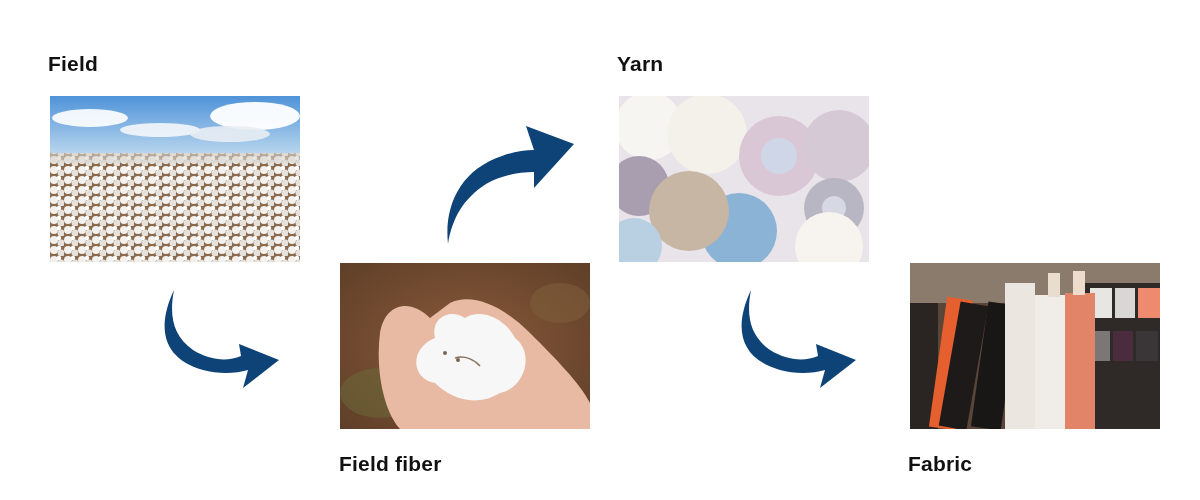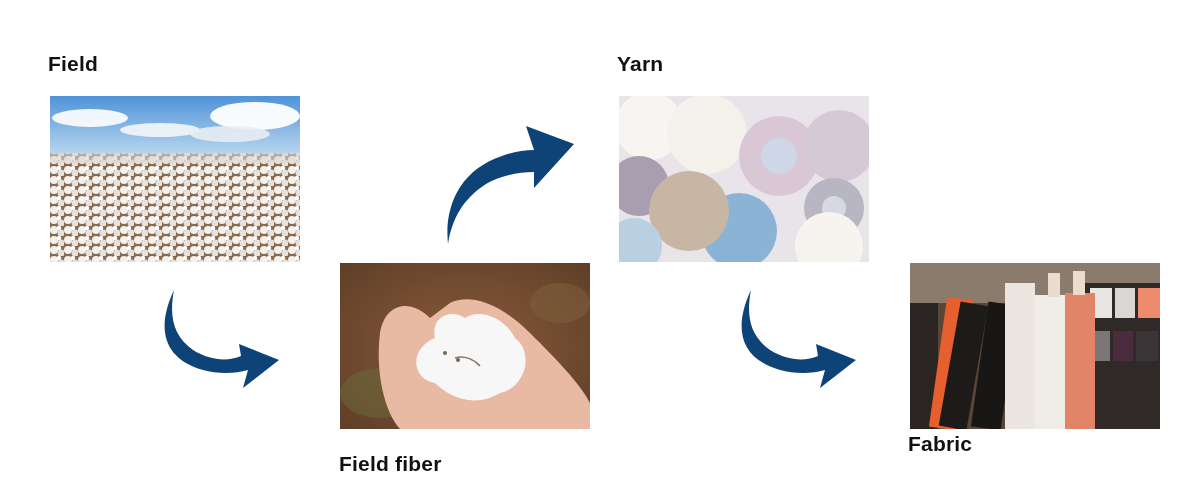--- a/index.html
+++ b/index.html
@@ -116,13 +116,13 @@
     <rect x="28" y="35" width="26" height="131" fill="#e65f2e" transform="rotate(8 41 100)"></rect>
     <rect x="40" y="40" width="28" height="126" fill="#1e1a1a" transform="rotate(10 54 100)"></rect>
     <rect x="70" y="40" width="30" height="126" fill="#191616" transform="rotate(8 85 100)"></rect>
     <rect x="95" y="20" width="30" height="146" fill="#ebe6df"></rect>
     <rect x="125" y="32" width="32" height="134" fill="#f0ede8"></rect>
     <rect x="155" y="30" width="30" height="136" fill="#e28468"></rect>
     <rect x="138" y="10" width="12" height="24" fill="#e9ddd0"></rect>
     <rect x="163" y="8" width="12" height="24" fill="#eddccc"></rect>
   </svg>
 </div>
-<div class="label" style="left:908px; top:432px;">Fabric</div>
+<div class="label" style="left:908px; top:452px;">Fabric</div>
 
 </body></html>

